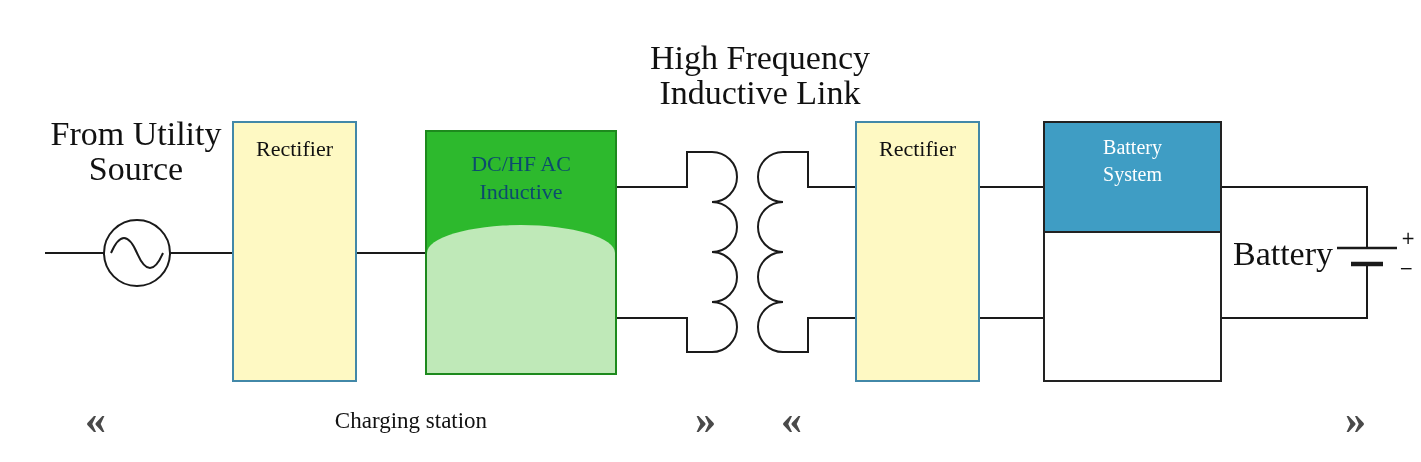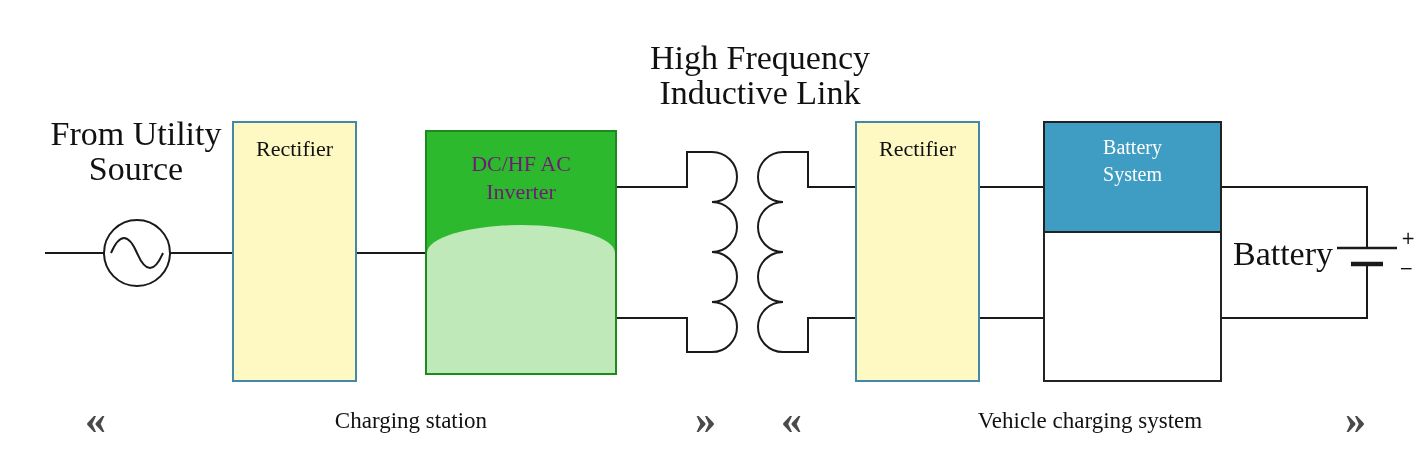--- a/index.html
+++ b/index.html
@@ -26,21 +26,21 @@
     border: 2px solid #1d8a1d;
     overflow: hidden;
   }
   .inverter-dome {
     position: absolute;
     left: 0; right: 0; bottom: 0;
     height: 148px;
     background: #bfe9b8;
     border-radius: 50% 50% 0 0 / 28px 28px 0 0;
   }
-  .inv-title { position: relative; margin-top: 18px; color: #701a75; }
+  .inv-title { position: relative; margin-top: 18px; color: #0c4a6e; }
   .bms {
     background: #ffffff;
     border: 2px solid #222222;
   }
   .bms-top {
     position: absolute;
     top: 0; left: 0; right: 0;
     height: 110px;
     background: #3f9dc4;
     border-bottom: 2px solid #222222;
@@ -122,21 +122,21 @@
   </div>
 
   <div class="box rectifier" style="left:232px; top:121px; width:125px; height:261px;">
     <div class="box-title">Rectifier</div>
   </div>
 
   <div class="box inverter" style="left:425px; top:130px; width:192px; height:245px;">
     <div class="inverter-dome"></div>
     <div class="box-title inv-title">
       <div>DC/HF AC</div>
-      <div>Inverter</div>
+      <div>Inductive</div>
     </div>
   </div>
 
   <div class="box rectifier" style="left:855px; top:121px; width:125px; height:261px;">
     <div class="box-title">Rectifier</div>
   </div>
 
   <div class="box bms" style="left:1043px; top:121px; width:179px; height:261px;">
     <div class="bms-top">
       <div>Battery</div>
@@ -145,16 +145,15 @@
   </div>
 
   <div class="label" style="left:1232px; top:236px; width:102px;">Battery</div>
   <span class="battery-sign" style="left:1401px; top:230px;">+</span>
   <span class="battery-sign" style="left:1399px; top:260px;">−</span>
 
   <div class="guillemet" style="left:85px; top:398px;">«</div>
   <div class="caption" style="left:261px; top:404px; width:300px;">Charging station</div>
   <div class="guillemet" style="left:695px; top:398px;">»</div>
   <div class="guillemet" style="left:781px; top:398px;">«</div>
-  <div class="caption" style="left:930px; top:404px; width:320px;">Vehicle charging system</div>
   <div class="guillemet" style="left:1345px; top:398px;">»</div>
 
 </div>
 
 </body></html>

